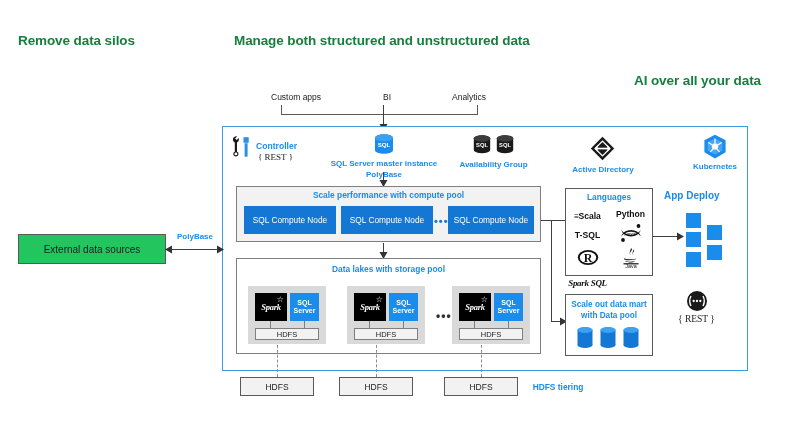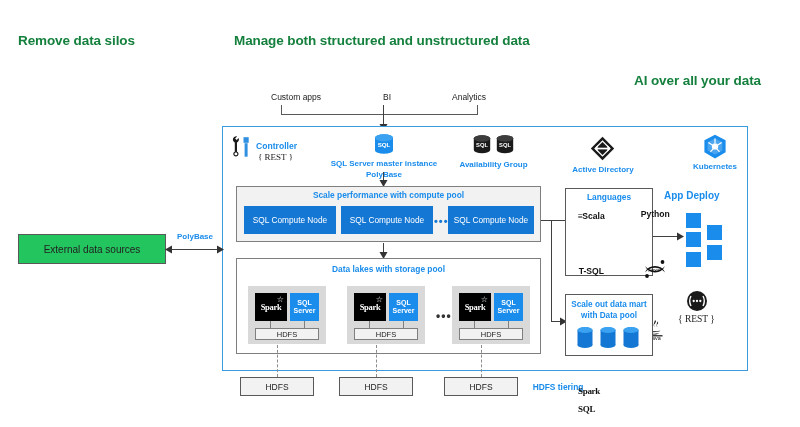--- a/index.html
+++ b/index.html
@@ -63,21 +63,21 @@
     background:#d9d9d9;
     width:78px;height:58px;
   }
   .spark-tile{
     position:absolute;left:7px;top:7px;width:32px;height:28px;
     background:#000;color:#fff;
     display:flex;align-items:center;justify-content:center;
   }
   .spark-word{
     font-family:"Liberation Serif", serif;
-    font-weight:bold;font-size:8.5px;
+    font-style:italic;font-weight:bold;font-size:8.5px;
     letter-spacing:-0.3px;
     text-align:center;
   }
   .spark-star{
     position:absolute;right:3px;top:3px;
     font-size:8px;line-height:1;color:#fff;
   }
   .sqlsrv-tile{
     position:absolute;left:42px;top:7px;width:29px;height:28px;
     background:#1a8ceb;color:#fff;
@@ -107,23 +107,23 @@
     display:flex;align-items:center;justify-content:center;
     font-size:10px;color:#222;
   }
 
   
   #languages-box{
     left:565px;top:188px;width:88px;height:88px;
     border:1.1px solid #595959;background:#fff;box-sizing:border-box;
   }
   .lang-grid{
-    position:absolute;left:12px;top:16px;width:100%;height:72px;
+    position:absolute;left:0;top:16px;width:100%;height:72px;
     display:grid;grid-template-columns:1fr 1fr;grid-template-rows:repeat(4,1fr);
-    align-items:center;justify-items:center;gap:36px;
+    align-items:center;justify-items:center;
   }
   .lang-txt{font-weight:bold;font-size:8.6px;color:#111;white-space:nowrap;}
 
   
   #datapool-box{
     left:565px;top:294px;width:88px;height:62px;
     border:1.1px solid #595959;background:#fff;box-sizing:border-box;
   }
 
   

